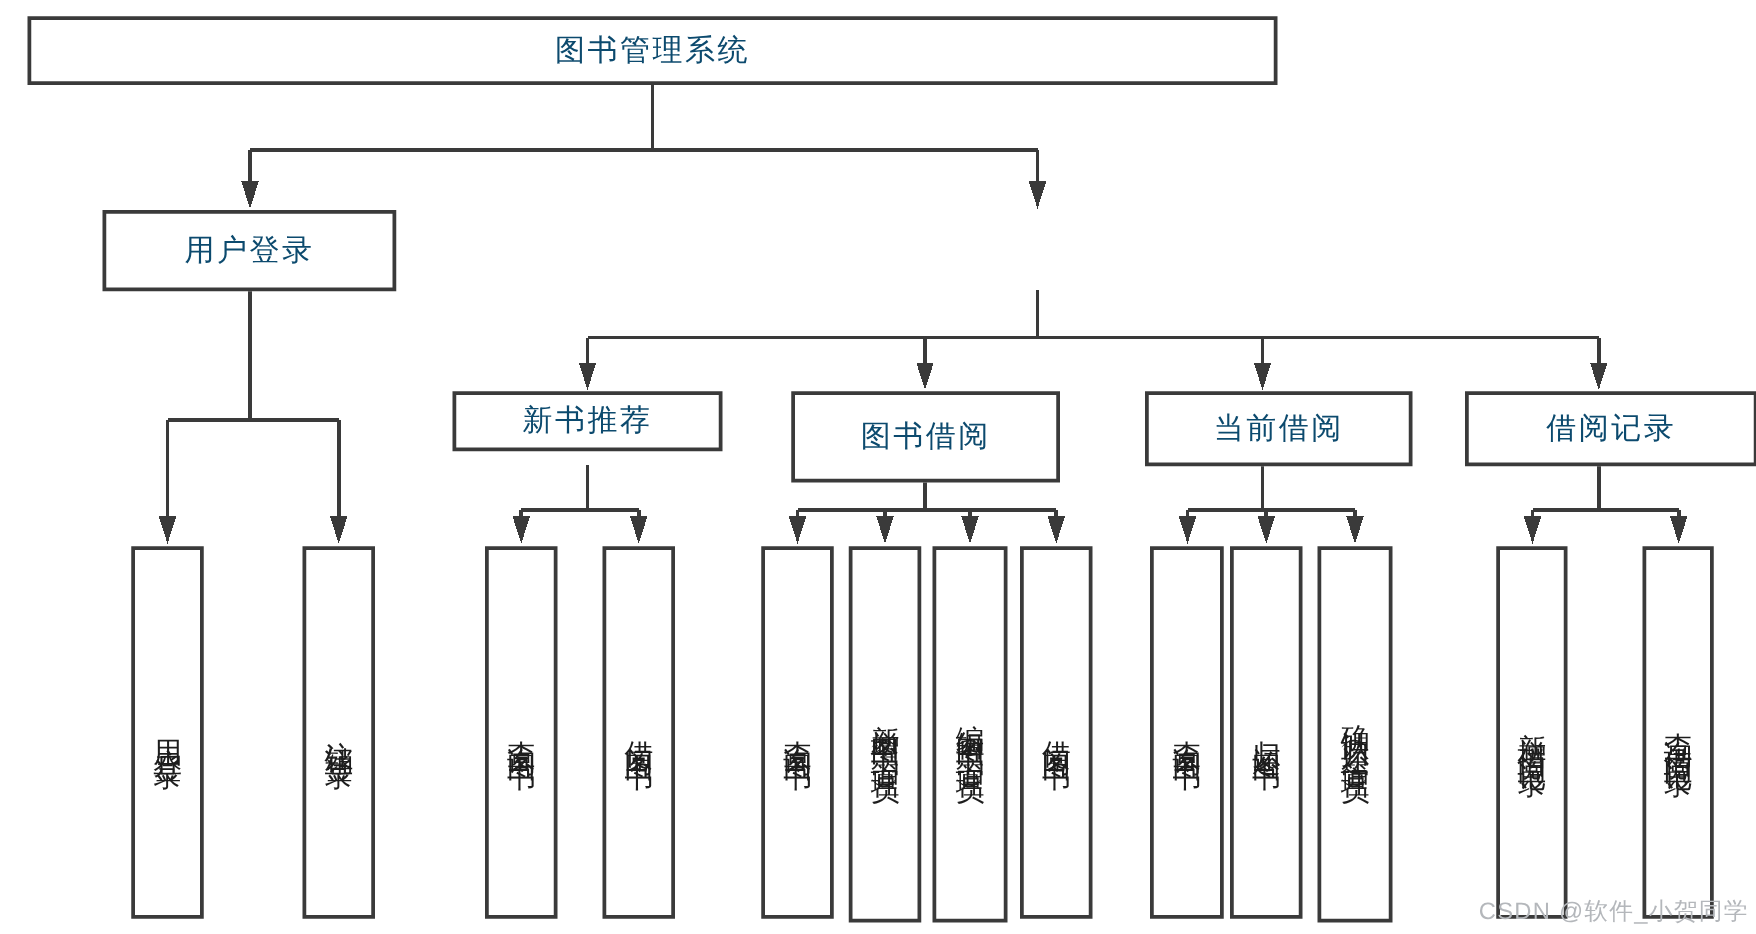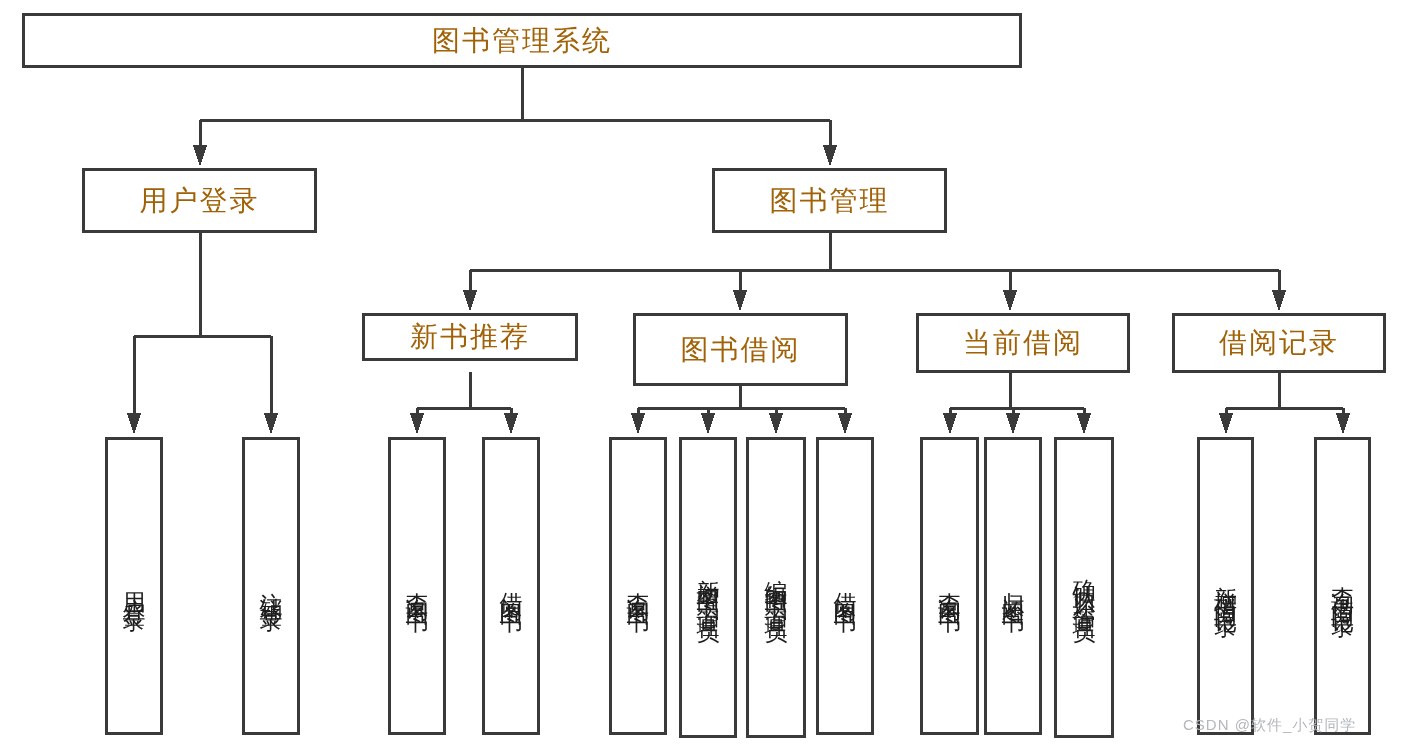--- a/index.html
+++ b/index.html
@@ -26,40 +26,40 @@
     position: absolute;
     box-sizing: border-box;
     background: #ffffff;
     border: 3px solid #3a3a3a;
     display: flex;
     align-items: center;
     justify-content: center;
     z-index: 2;
   }
   .hlabel {
-    font-size: 28px;
-    color: #a16207;
+    font-size: 24px;
+    color: #0c4a6e;
     letter-spacing: 2px;
     white-space: nowrap;
     line-height: 1;
   }
   .vlabel {
     writing-mode: vertical-lr;
     text-orientation: mixed;
     font-size: 23px;
     letter-spacing: 6px;
     color: #1d1d1d;
     line-height: 1;
     white-space: nowrap;
   }
   .watermark {
     position: absolute;
     left: 1183px;
     top: 716px;
-    font-size: 15px;
+    font-size: 19px;
     color: #b4b7bb;
     letter-spacing: 1px;
     white-space: nowrap;
     z-index: 5;
   }
 </style>
 </head>
 <body>
 
 <div class="canvas">
@@ -95,34 +95,31 @@
     </g>
   </svg>
 
   <div class="box" style="left:22px; top:13px; width:1000px; height:55px;">
     <span class="hlabel">图书管理系统</span>
   </div>
 
   <div class="box" style="left:82px; top:168px; width:235px; height:65px;">
     <span class="hlabel">用户登录</span>
   </div>
-  <div class="box" style="left:712px; top:168px; width:235px; height:65px;">
-    <span class="hlabel">图书管理</span>
-  </div>
 
   <div class="box" style="left:362px; top:313px; width:216px; height:48px;">
     <span class="hlabel">新书推荐</span>
   </div>
   <div class="box" style="left:633px; top:313px; width:215px; height:73px;">
     <span class="hlabel">图书借阅</span>
   </div>
   <div class="box" style="left:903px; top:313px; width:214px; height:60px;margin-left:13px;">
     <span class="hlabel">当前借阅</span>
   </div>
-  <div class="box" style="left:1172px; top:313px; width:214px; height:60px;">
+  <div class="box" style="left:1172px; top:313px; width:234px; height:60px;">
     <span class="hlabel">借阅记录</span>
   </div>
 
   <div class="box" style="left:105px; top:437px; width:58px; height:298px;">
     <span class="vlabel">用户登录</span>
   </div>
   <div class="box" style="left:242px; top:437px; width:58px; height:298px;">
     <span class="vlabel">注销登录</span>
   </div>
 

